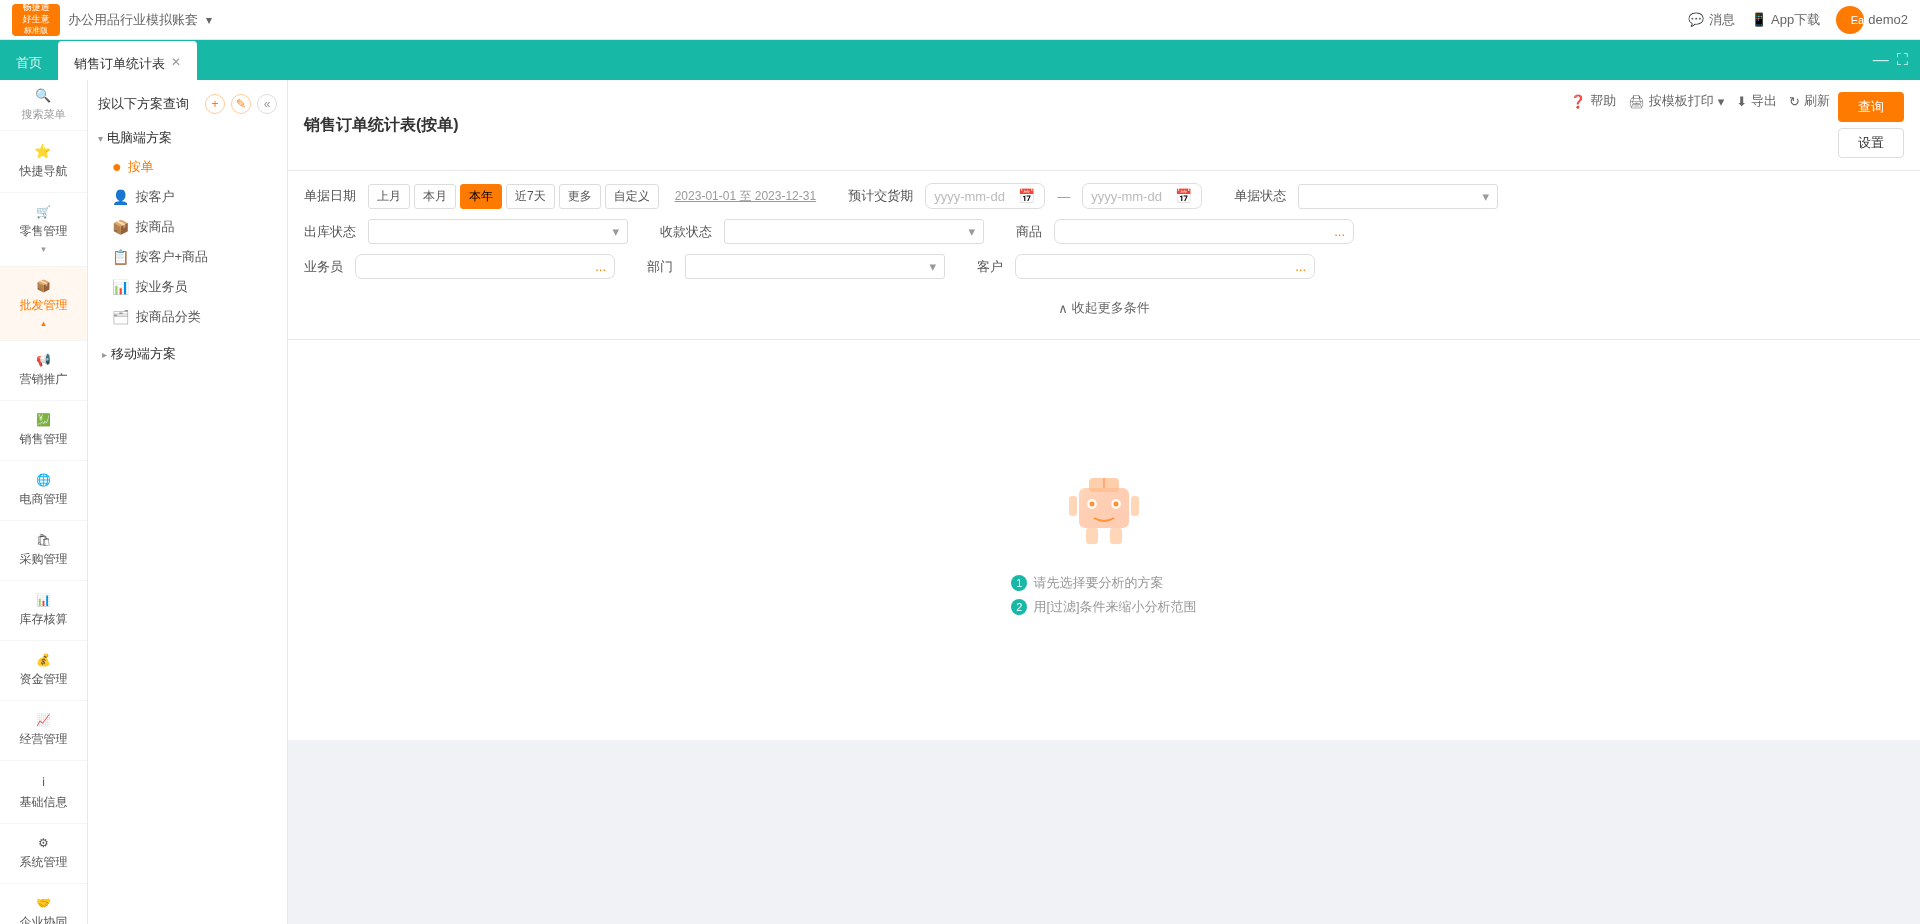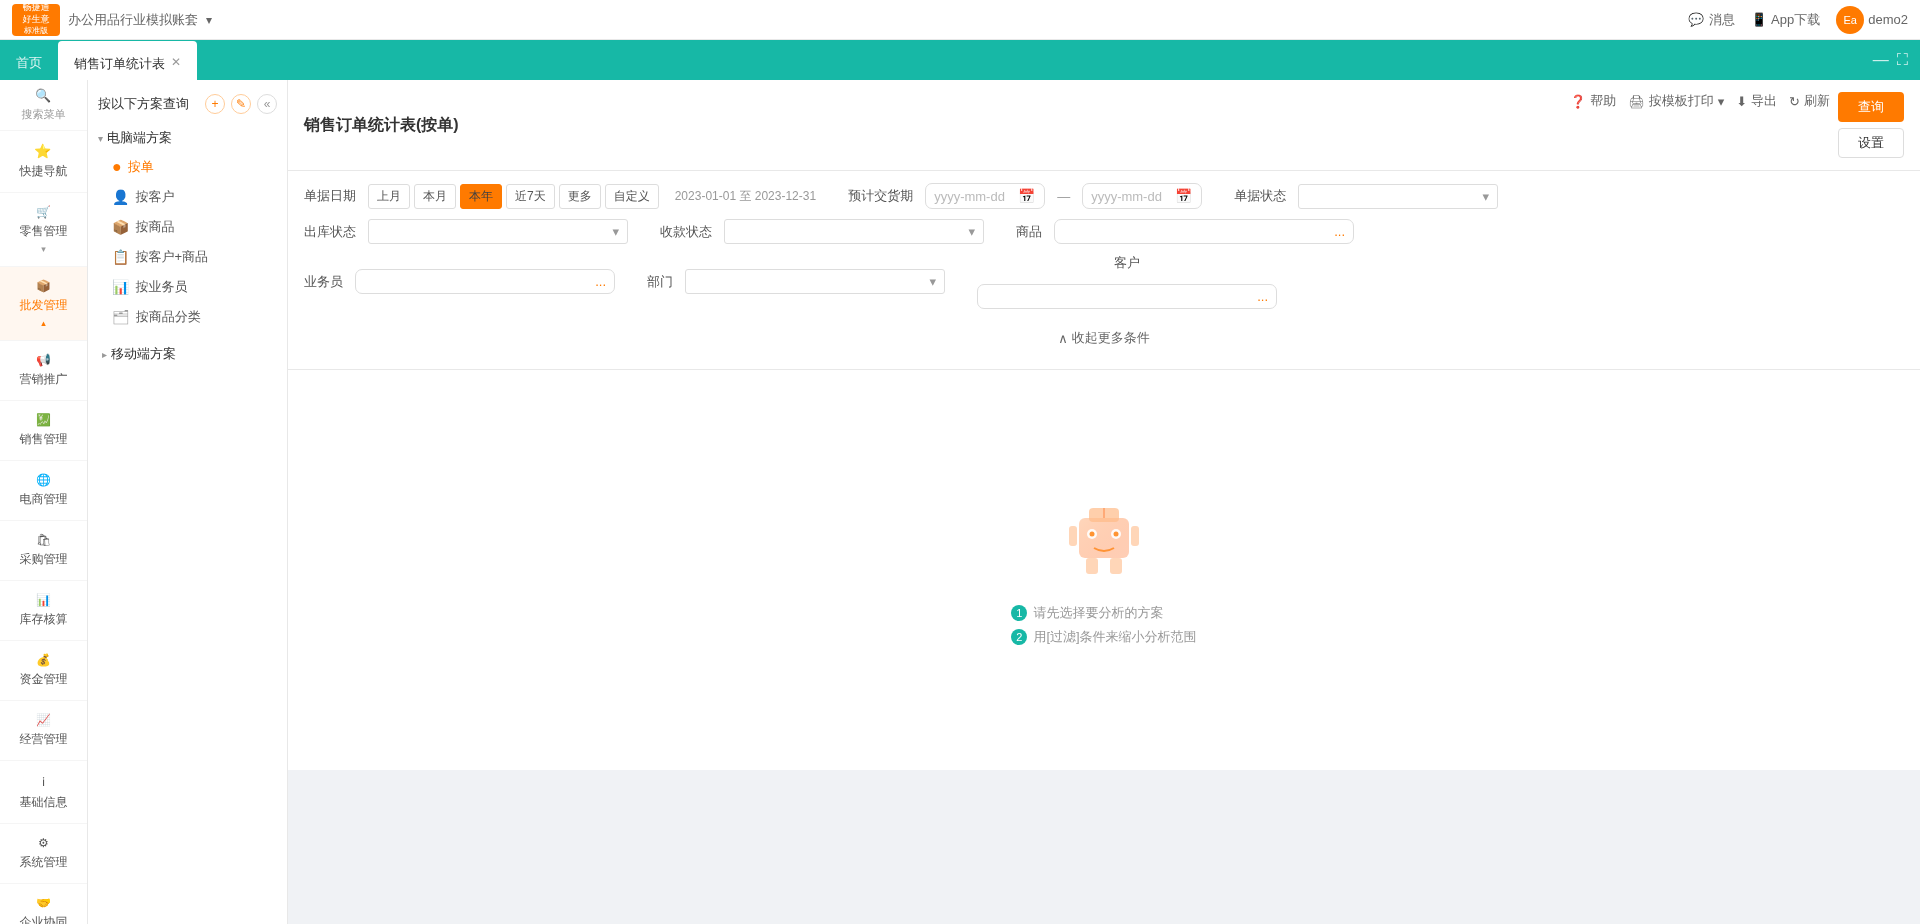--- a/index.html
+++ b/index.html
@@ -6,21 +6,21 @@
     body { background: #f0f2f5; font-size: 13px; color: #333; display: flex; flex-direction: column; height: 100vh; overflow: hidden; }
 
     
     .topbar { background: #fff; height: 40px; display: flex; align-items: center; justify-content: space-between; padding: 0 12px; border-bottom: 1px solid #e8e8e8; flex-shrink: 0; }
     .topbar-left { display: flex; align-items: center; gap: 8px; }
     .logo-box { width: 48px; height: 32px; background: #ff7a00; border-radius: 4px; display: flex; align-items: center; justify-content: center; color: #fff; font-size: 10px; font-weight: normal; line-height: 1.2; text-align: center; }
     .topbar-title { color: #666; font-size: 13px; }
     .topbar-dropdown { color: #666; font-size: 12px; cursor: pointer; }
     .topbar-right { display: flex; align-items: center; gap: 16px; color: #666; font-size: 13px; }
     .topbar-right-item { display: flex; align-items: center; gap: 4px; cursor: pointer; }
-    .user-avatar { width: 28px; height: 28px; border-radius: 50%; background: #ff7a00; display: flex; align-items: center; justify-content: center; color: #fff; font-size: 11px; }
+    .user-avatar { width: 28px; height: 28px; border-radius: 50%; background: #ff7a00; display: flex; align-items: center; justify-content: flex-end; color: #fff; font-size: 11px; }
 
     
     .tabbar { background: #17b8a6; height: 40px; display: flex; align-items: center; padding: 0 0; flex-shrink: 0; }
     .tab-item { height: 40px; padding: 14px 16px; display: flex; align-items: flex-start; gap: 6px; color: #fff; font-size: 13px; cursor: pointer; opacity: 0.85; }
     .tab-item.active { background: #fff; color: #333; opacity: 1; border-radius: 4px 4px 0 0; margin-top: 2px; }
     .tab-close { color: #999; font-size: 12px; cursor: pointer; }
     .tabbar-actions { margin-left: auto; display: flex; align-items: center; gap: 8px; padding-right: 12px; }
     .tabbar-action { color: rgba(255,255,255,0.8); font-size: 16px; cursor: pointer; }
 
     
@@ -59,22 +59,22 @@
     .btn-query { background: #ff7a00; color: #fff; border: none; padding: 6px 20px; border-radius: 4px; cursor: pointer; font-size: 13px; }
     .btn-settings { background: #fff; color: #333; border: 1px solid #ddd; padding: 5px 16px; border-radius: 4px; cursor: pointer; font-size: 13px; display: block; margin-top: 4px; }
 
     
     .filter-area { background: #fff; padding: 12px 16px; border-bottom: 1px solid #e8e8e8; }
     .filter-row { display: flex; align-items: center; gap: 12px; margin-bottom: 10px; flex-wrap: wrap; }
     .filter-item { display: flex; align-items: center; gap: 12px; }
     .filter-label { color: #555; font-size: 13px; white-space: nowrap; }
     .filter-date-group { display: flex; align-items: center; gap: 4px; }
     .date-btn { padding: 3px 8px; border: 1px solid #ddd; border-radius: 3px; cursor: pointer; font-size: 12px; color: #555; background: #fff; }
-    .date-btn.active { background: #ff7a00; color: #404040; border-color: #ff7a00; }
-    .date-range { color: #999; font-size: 12px; margin-left: 4px; }
+    .date-btn.active { background: #ff7a00; color: #000000; border-color: #ff7a00; }
+    .date-range { color: #999; font-size: 12px; margin-left: 4px; text-decoration: underline; }
     .filter-input { border: 1px solid #ddd; border-radius: 7px; padding: 4px 8px; font-size: 13px; color: #999; background: #fff; min-width: 140px; display: flex; align-items: center; gap: 4px; cursor: pointer; }
     .filter-select { border: 1px solid #ddd; border-radius: 3px; padding: 4px 8px; font-size: 13px; color: #333; background: #fff; min-width: 160px; display: flex; align-items: center; justify-content: space-between; cursor: pointer; }
     .filter-dash { color: #999; }
     .filter-calendar { color: #ff7a00; font-size: 14px; cursor: pointer; }
     .filter-dots { color: #ff7a00; cursor: pointer; }
 
     
     .collapse-row { display: flex; justify-content: center; padding: 10px 0; }
     .collapse-btn { display: flex; align-items: center; gap: 4px; color: #666; font-size: 13px; cursor: pointer; }
 
@@ -350,21 +350,21 @@
               <span class="filter-dots" style="margin-left:auto;">...</span>
             </div>
           </div>
           <div class="filter-item" style="margin-left:20px;">
             <span class="filter-label">部门</span>
             <div class="filter-select" style="min-width:260px;">
               <span></span>
               <span style="color:#999">▾</span>
             </div>
           </div>
-          <div class="filter-item" style="margin-left:20px;flex-direction:column;">
+          <div class="filter-item" style="margin-left:20px;">
             <span class="filter-label">客户</span>
             <div class="filter-input" style="min-width:300px;">
               <span></span>
               <span class="filter-dots" style="margin-left:auto;">...</span>
             </div>
           </div>
         </div>
 
         <div class="collapse-row">
           <div class="collapse-btn">

